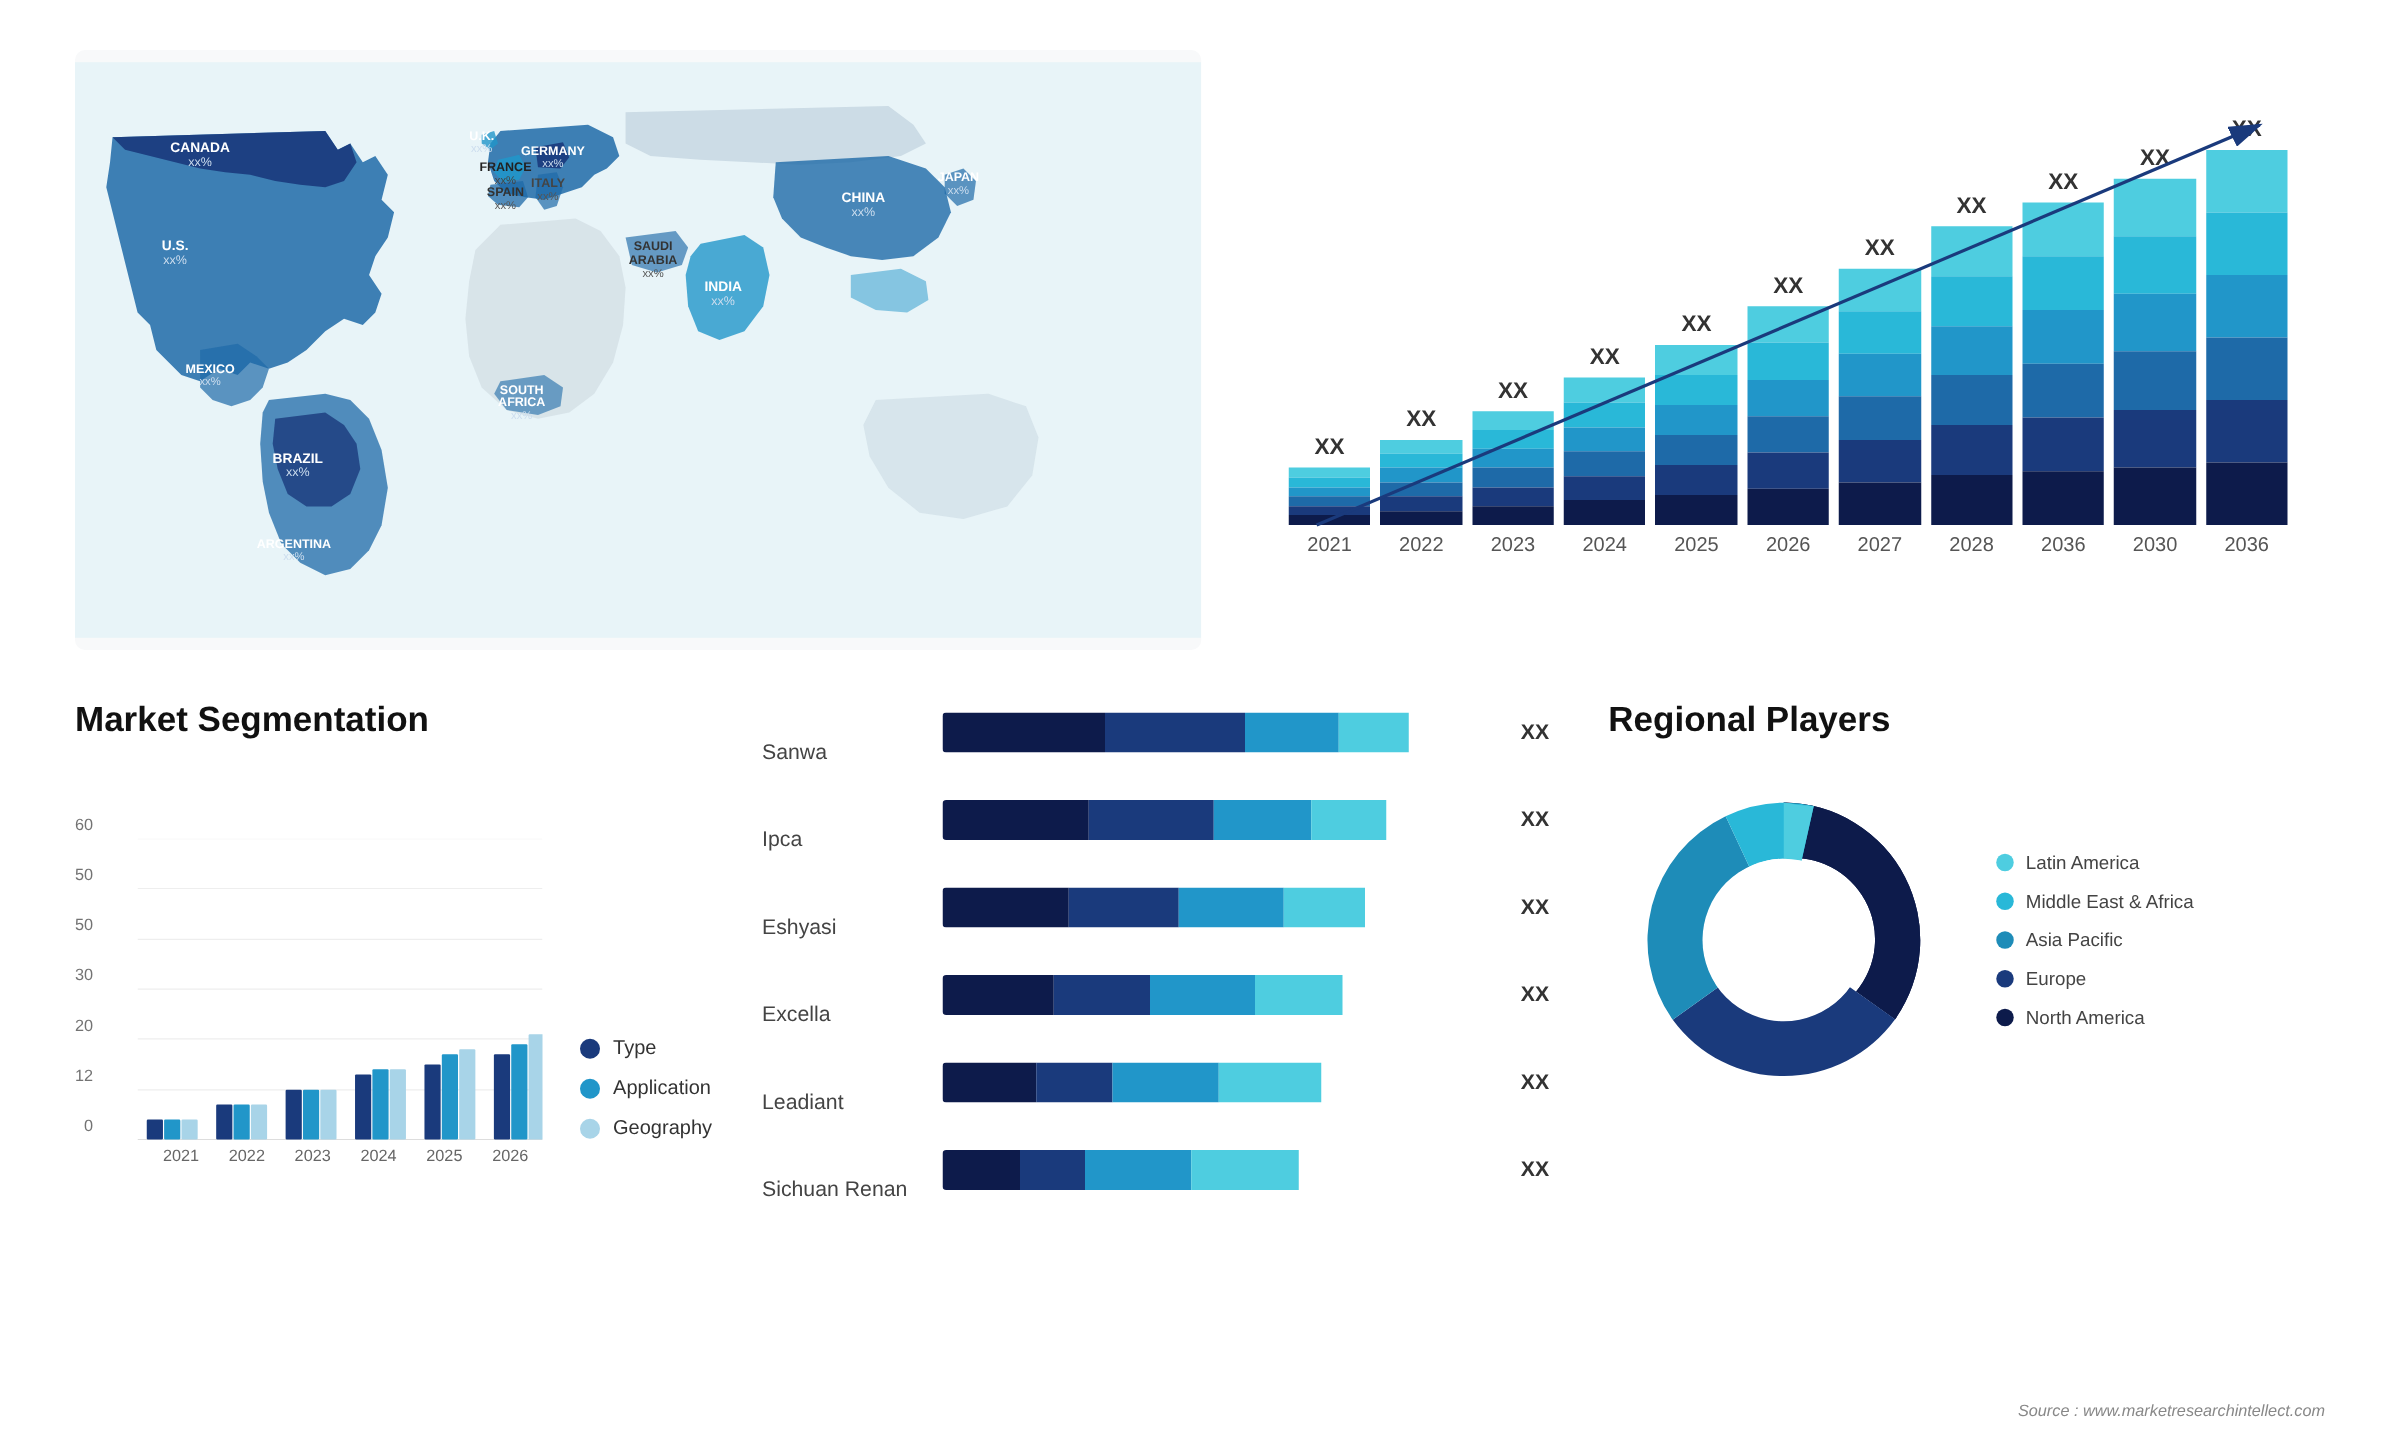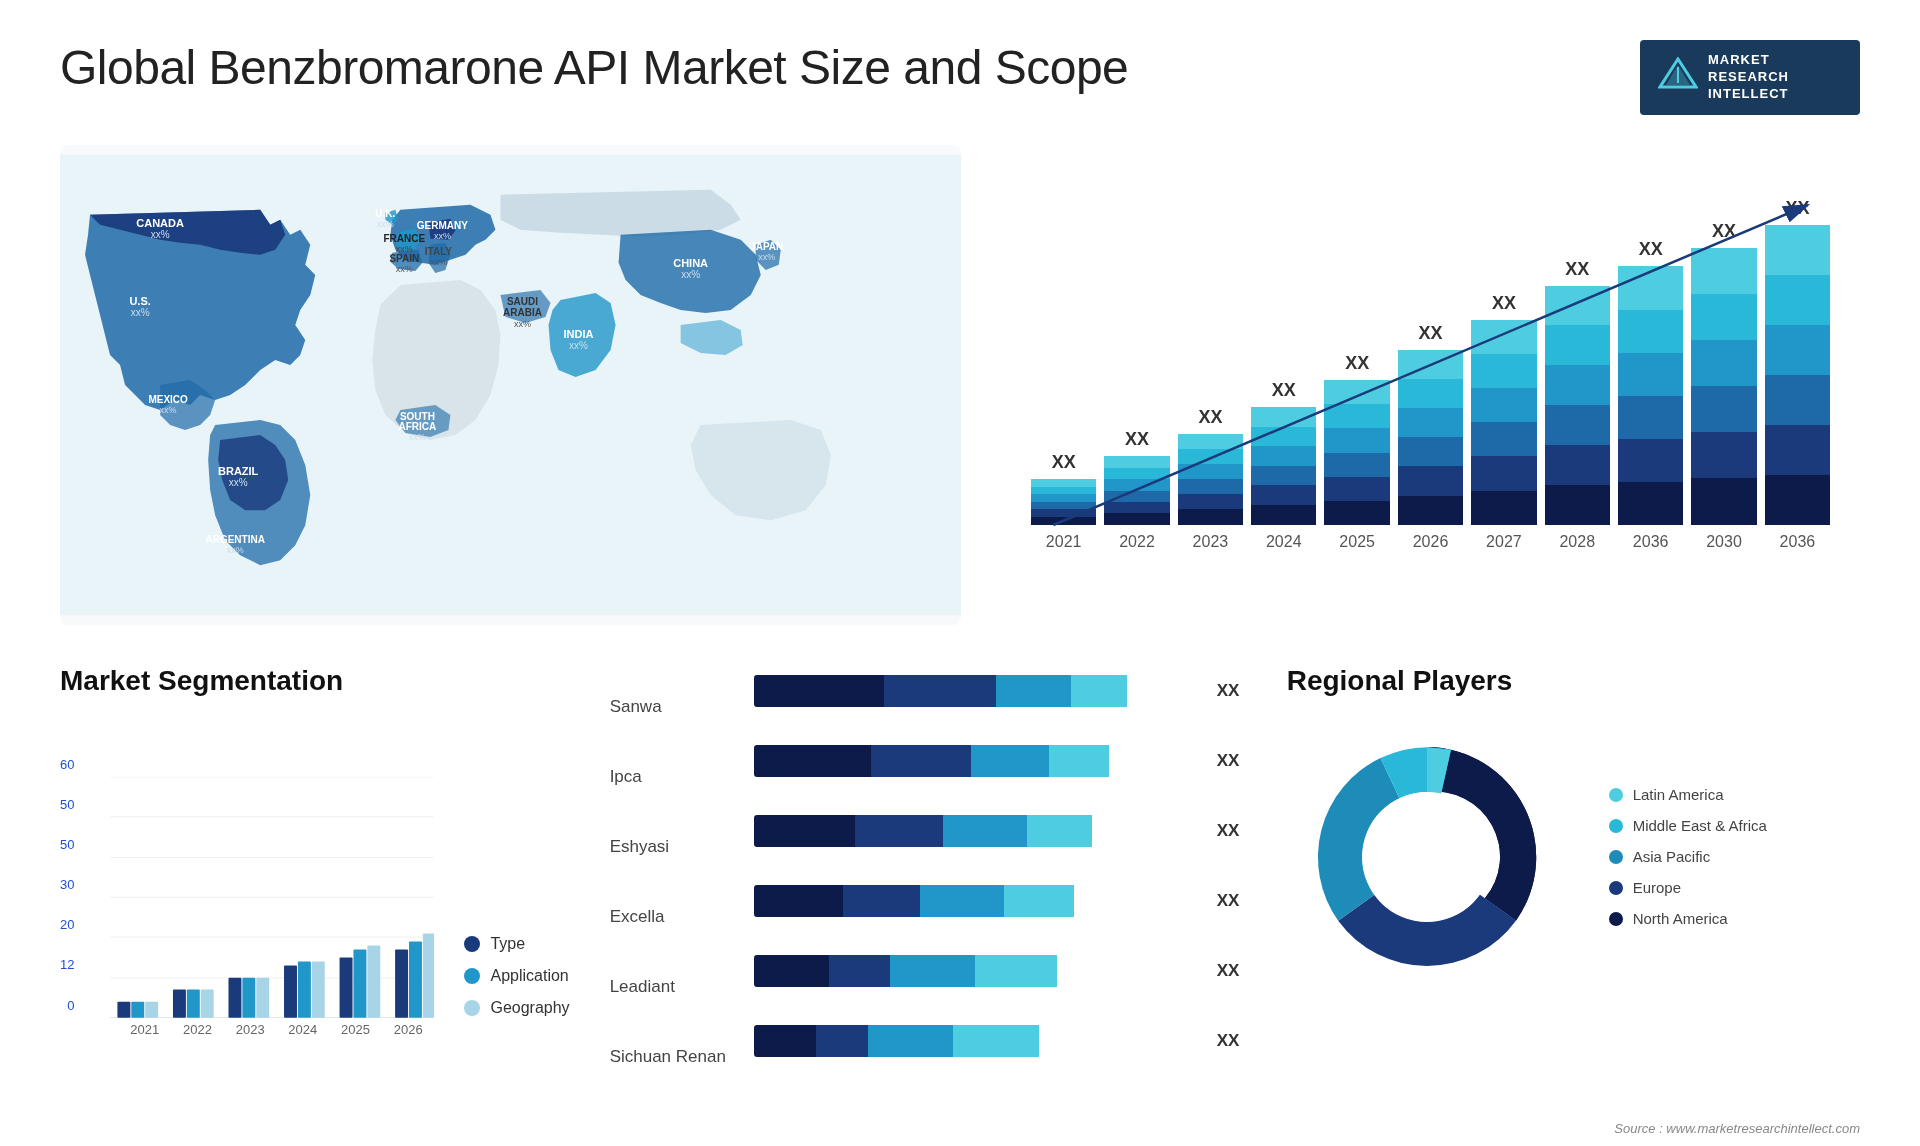--- a/index.html
+++ b/index.html
@@ -161,21 +161,21 @@
       font-size: 17px;
       font-weight: 700;
       color: #333;
       margin-left: 10px;
       width: 30px;
     }
     
     .regional-content {
       display: flex;
       align-items: center;
-      gap: 42px;
+      gap: 30px;
       margin-top: 10px;
     }
     .donut-container {
       width: 280px;
       height: 280px;
       position: relative;
       flex-shrink: 0;
     }
     .regional-legend {
       display: flex;
@@ -214,31 +214,20 @@
       width: 100%;
       height: 100%;
       pointer-events: none;
     }
   </style>
 </head>
 <body>
 
 <div class="page">
 
-  <div class="header">
-    <h1 class="main-title">Global Benzbromarone API Market Size and Scope</h1>
-    <div class="logo-box">
-      <svg class="logo-icon" viewBox="0 0 40 40">
-        <polygon points="20,2 38,30 2,30" fill="none" stroke="#4ecde0" stroke-width="3"></polygon>
-        <polygon points="20,8 32,28 8,28" fill="#4ecde0" opacity="0.3"></polygon>
-        <line x1="20" y1="10" x2="20" y2="26" stroke="#4ecde0" stroke-width="2"></line>
-      </svg>
-      <div class="logo-text">MARKET<br>RESEARCH<br>INTELLECT</div>
-    </div>
-  </div>
 
   <div class="top-section">
 
     <div class="map-container">
       <svg class="map-svg" viewBox="0 0 900 460" xmlns="http://www.w3.org/2000/svg">
 
         <rect width="900" height="460" fill="#e8f4f8"></rect>
 
         <path d="M30,60 L200,55 L210,70 L220,65 L230,80 L240,75 L250,90 L245,110 L255,120 L250,140 L240,155 L235,170 L245,185 L240,200 L230,210 L215,205 L200,215 L185,230 L170,240 L155,245 L140,240 L130,250 L115,245 L100,255 L85,250 L75,240 L65,230 L60,210 L50,200 L45,180 L40,160 L35,140 L30,120 L25,100 L28,80 Z" fill="#1e6aa8" opacity="0.85"></path>
 
@@ -477,21 +466,21 @@
           </div>
       </div>
     </div>
   </div>
 
   <div class="bottom-section">
 
     <div class="segmentation-container">
       <div class="section-title">Market Segmentation</div>
       <div class="seg-chart-area">
-        <div style="display:flex; flex-direction:column; justify-content:space-between; height:280px; font-size:13px; color:#1d4ed8; text-align:right; padding-right:6px; padding-bottom:24px;">
+        <div style="display:flex; flex-direction:column; justify-content:space-between; height:280px; font-size:13px; color:#737373; text-align:right; padding-right:6px; padding-bottom:24px;">
           <span>60</span>
           <span>50</span>
           <span>50</span>
           <span>30</span>
           <span>20</span>
           <span>12</span>
           <span>0</span>
         </div>
         <div style="flex:1; display:flex; flex-direction:column;">
           <div style="flex:1; position:relative;">

